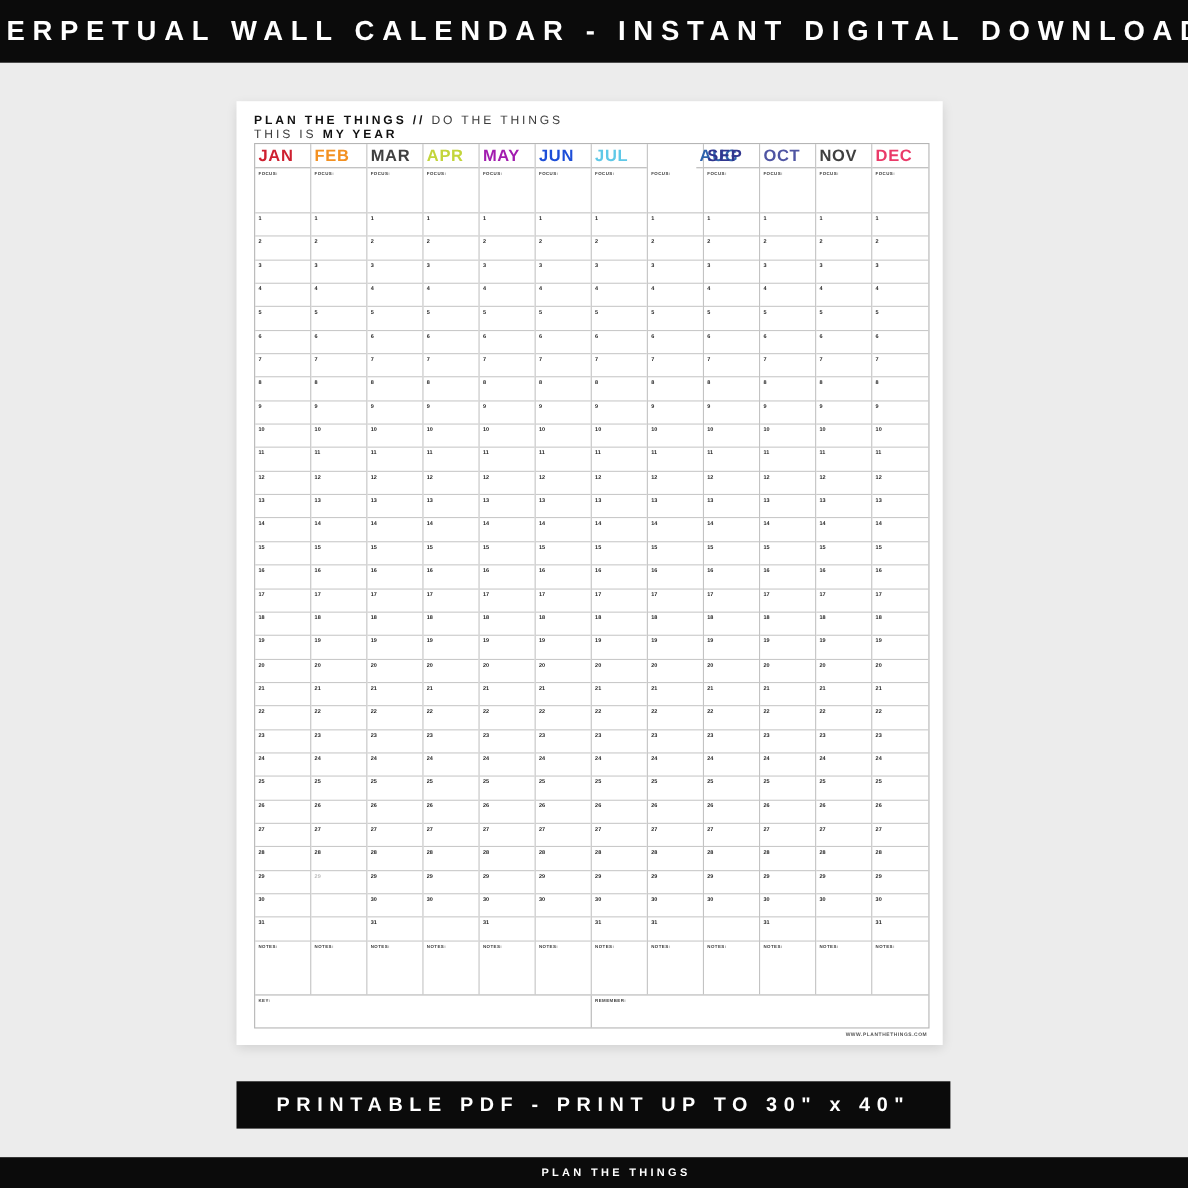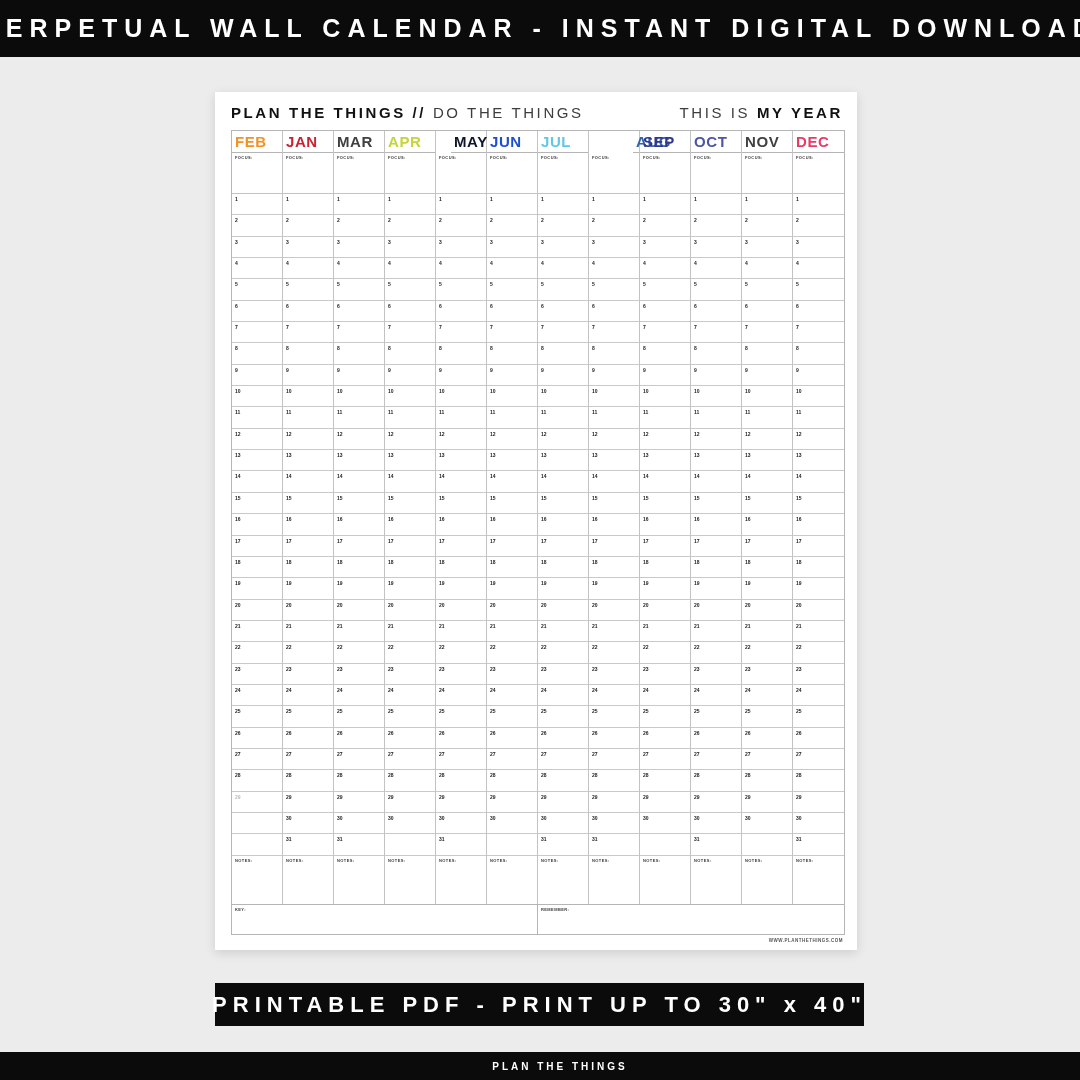--- a/index.html
+++ b/index.html
@@ -31,24 +31,25 @@
     position: absolute;
     left: 215px; top: 92px;
     width: 642px; height: 858px;
     background: #ffffff;
     box-shadow: 0 3px 10px rgba(0,0,0,0.13);
   }
   .sheet-header {
     position: absolute;
     left: 16px; right: 14px; top: 12px;
     display: flex; justify-content: space-between; align-items: baseline;
-    font-size: 15px;
+    font-size: 11px;
     letter-spacing: 2.6px;
     white-space: nowrap;
     color: #1a1a1a;
+    flex-direction: column;
   }
   .sheet-header .bold { font-weight: 700; color: #111; }
   .sheet-header .reg  { font-weight: 400; color: #3d3d3d; }
   
   .cal-table {
     position: absolute;
     left: 16px; top: 38px;
     width: 614px;
     border: 1px solid #b5b5b5;
     background: #fff;
@@ -133,21 +134,21 @@
   
   .bottom-banner {
     position: absolute;
     left: 215px; top: 983px;
     width: 649px; height: 43px;
     background: #0b0b0b;
     display: flex; align-items: center; justify-content: center;
   }
   .bottom-banner span {
     color: #ffffff;
-    font-size: 22px;
+    font-size: 18px;
     font-weight: 700;
     letter-spacing: 6px;
     white-space: nowrap;
   }
   
   .footer-strip {
     position: absolute;
     left: 0; bottom: 0;
     width: 1080px; height: 28px;
     background: #0b0b0b;
@@ -179,20 +180,56 @@
       </div>
       <div>
         <span class="reg">THIS IS</span>
         <span class="bold">MY YEAR</span>
       </div>
     </div>
 
     <div class="cal-table">
       <div class="months-grid" id="months-grid">
           <div class="cal-col">
+            <div class="month-cell" style="color: rgb(206, 32, 48);">JAN</div>
+            <div class="focus-cell">FOCUS:</div>
+            <div class="day-cell">1</div>
+            <div class="day-cell">2</div>
+            <div class="day-cell">3</div>
+            <div class="day-cell">4</div>
+            <div class="day-cell">5</div>
+            <div class="day-cell">6</div>
+            <div class="day-cell">7</div>
+            <div class="day-cell">8</div>
+            <div class="day-cell">9</div>
+            <div class="day-cell">10</div>
+            <div class="day-cell">11</div>
+            <div class="day-cell">12</div>
+            <div class="day-cell">13</div>
+            <div class="day-cell">14</div>
+            <div class="day-cell">15</div>
+            <div class="day-cell">16</div>
+            <div class="day-cell">17</div>
+            <div class="day-cell">18</div>
+            <div class="day-cell">19</div>
+            <div class="day-cell">20</div>
+            <div class="day-cell">21</div>
+            <div class="day-cell">22</div>
+            <div class="day-cell">23</div>
+            <div class="day-cell">24</div>
+            <div class="day-cell">25</div>
+            <div class="day-cell">26</div>
+            <div class="day-cell">27</div>
+            <div class="day-cell">28</div>
+            <div class="day-cell">29</div>
+            <div class="day-cell">30</div>
+            <div class="day-cell">31</div>
+            <div class="notes-cell">NOTES:</div>
+          </div>
+          <div class="cal-col">
             <div class="month-cell" style="color: rgb(243, 145, 34);">FEB</div>
             <div class="focus-cell">FOCUS:</div>
             <div class="day-cell">1</div>
             <div class="day-cell">2</div>
             <div class="day-cell">3</div>
             <div class="day-cell">4</div>
             <div class="day-cell">5</div>
             <div class="day-cell">6</div>
             <div class="day-cell">7</div>
             <div class="day-cell">8</div>
@@ -215,21 +252,21 @@
             <div class="day-cell">25</div>
             <div class="day-cell">26</div>
             <div class="day-cell">27</div>
             <div class="day-cell">28</div>
             <div class="day-cell ghost" style="color: rgb(185, 185, 185);">29</div>
             <div class="day-cell"></div>
             <div class="day-cell"></div>
             <div class="notes-cell">NOTES:</div>
           </div>
           <div class="cal-col">
-            <div class="month-cell" style="color: rgb(206, 32, 48);">JAN</div>
+            <div class="month-cell" style="color: #404040;">MAR</div>
             <div class="focus-cell">FOCUS:</div>
             <div class="day-cell">1</div>
             <div class="day-cell">2</div>
             <div class="day-cell">3</div>
             <div class="day-cell">4</div>
             <div class="day-cell">5</div>
             <div class="day-cell">6</div>
             <div class="day-cell">7</div>
             <div class="day-cell">8</div>
             <div class="day-cell">9</div>
@@ -251,56 +288,20 @@
             <div class="day-cell">25</div>
             <div class="day-cell">26</div>
             <div class="day-cell">27</div>
             <div class="day-cell">28</div>
             <div class="day-cell">29</div>
             <div class="day-cell">30</div>
             <div class="day-cell">31</div>
             <div class="notes-cell">NOTES:</div>
           </div>
           <div class="cal-col">
-            <div class="month-cell" style="color: #404040;">MAR</div>
-            <div class="focus-cell">FOCUS:</div>
-            <div class="day-cell">1</div>
-            <div class="day-cell">2</div>
-            <div class="day-cell">3</div>
-            <div class="day-cell">4</div>
-            <div class="day-cell">5</div>
-            <div class="day-cell">6</div>
-            <div class="day-cell">7</div>
-            <div class="day-cell">8</div>
-            <div class="day-cell">9</div>
-            <div class="day-cell">10</div>
-            <div class="day-cell">11</div>
-            <div class="day-cell">12</div>
-            <div class="day-cell">13</div>
-            <div class="day-cell">14</div>
-            <div class="day-cell">15</div>
-            <div class="day-cell">16</div>
-            <div class="day-cell">17</div>
-            <div class="day-cell">18</div>
-            <div class="day-cell">19</div>
-            <div class="day-cell">20</div>
-            <div class="day-cell">21</div>
-            <div class="day-cell">22</div>
-            <div class="day-cell">23</div>
-            <div class="day-cell">24</div>
-            <div class="day-cell">25</div>
-            <div class="day-cell">26</div>
-            <div class="day-cell">27</div>
-            <div class="day-cell">28</div>
-            <div class="day-cell">29</div>
-            <div class="day-cell">30</div>
-            <div class="day-cell">31</div>
-            <div class="notes-cell">NOTES:</div>
-          </div>
-          <div class="cal-col">
             <div class="month-cell" style="color: rgb(195, 213, 59);">APR</div>
             <div class="focus-cell">FOCUS:</div>
             <div class="day-cell">1</div>
             <div class="day-cell">2</div>
             <div class="day-cell">3</div>
             <div class="day-cell">4</div>
             <div class="day-cell">5</div>
             <div class="day-cell">6</div>
             <div class="day-cell">7</div>
             <div class="day-cell">8</div>
@@ -323,21 +324,21 @@
             <div class="day-cell">25</div>
             <div class="day-cell">26</div>
             <div class="day-cell">27</div>
             <div class="day-cell">28</div>
             <div class="day-cell">29</div>
             <div class="day-cell">30</div>
             <div class="day-cell"></div>
             <div class="notes-cell">NOTES:</div>
           </div>
           <div class="cal-col">
-            <div class="month-cell" style="color: #0f172a; margin-left: 15px;">MAY</div>
+            <div class="month-cell" style="color: #a21caf;">MAY</div>
             <div class="focus-cell">FOCUS:</div>
             <div class="day-cell">1</div>
             <div class="day-cell">2</div>
             <div class="day-cell">3</div>
             <div class="day-cell">4</div>
             <div class="day-cell">5</div>
             <div class="day-cell">6</div>
             <div class="day-cell">7</div>
             <div class="day-cell">8</div>
             <div class="day-cell">9</div>

